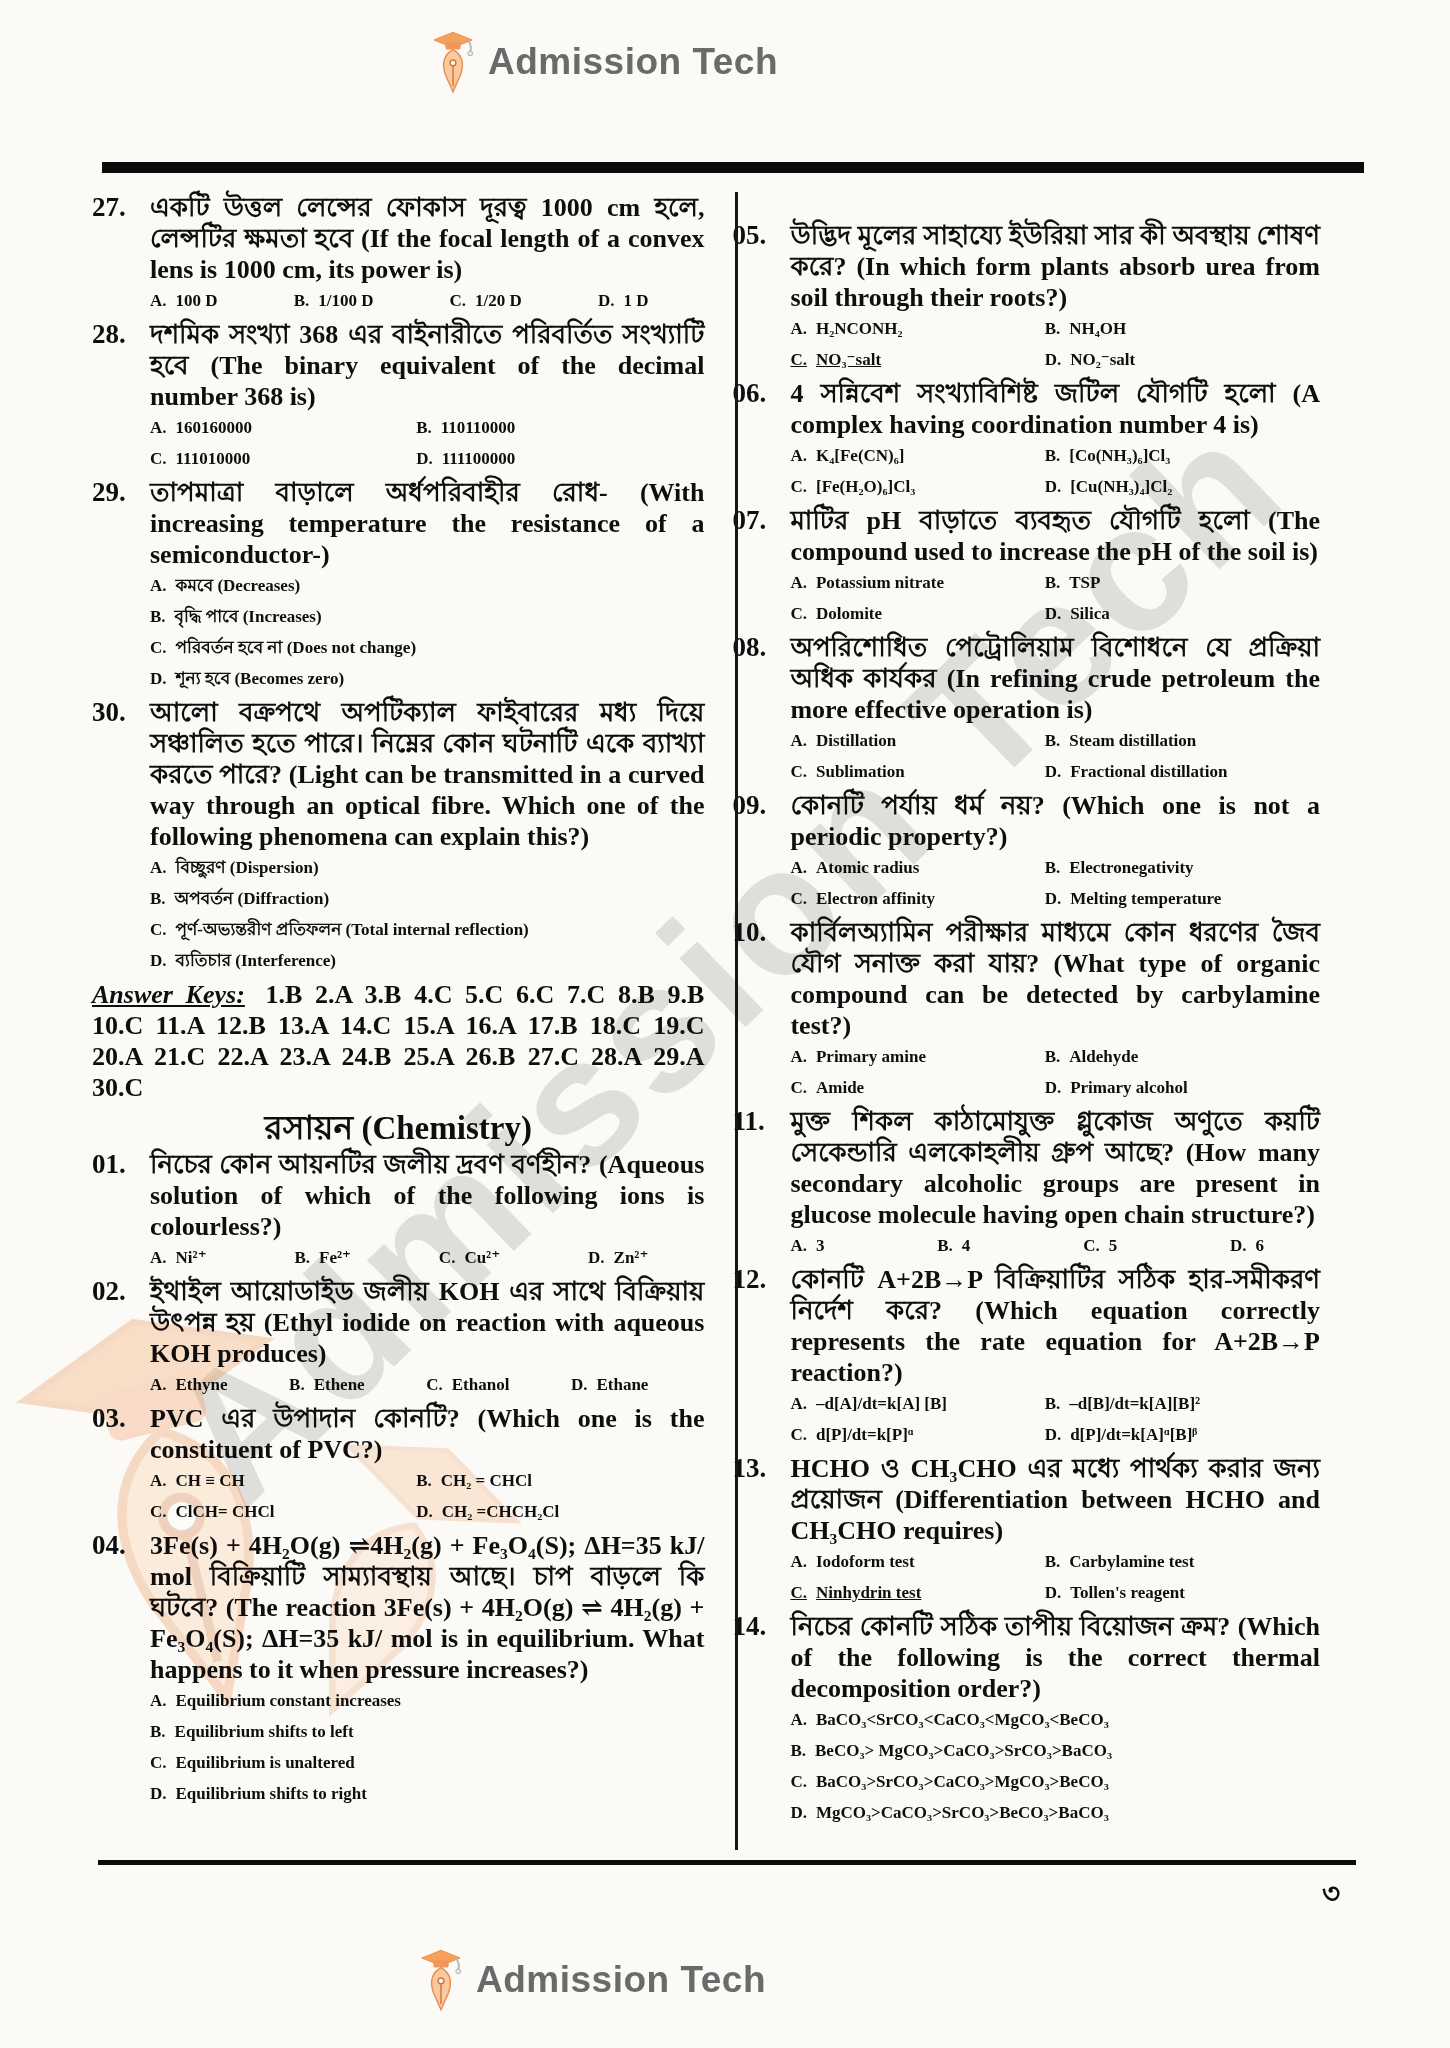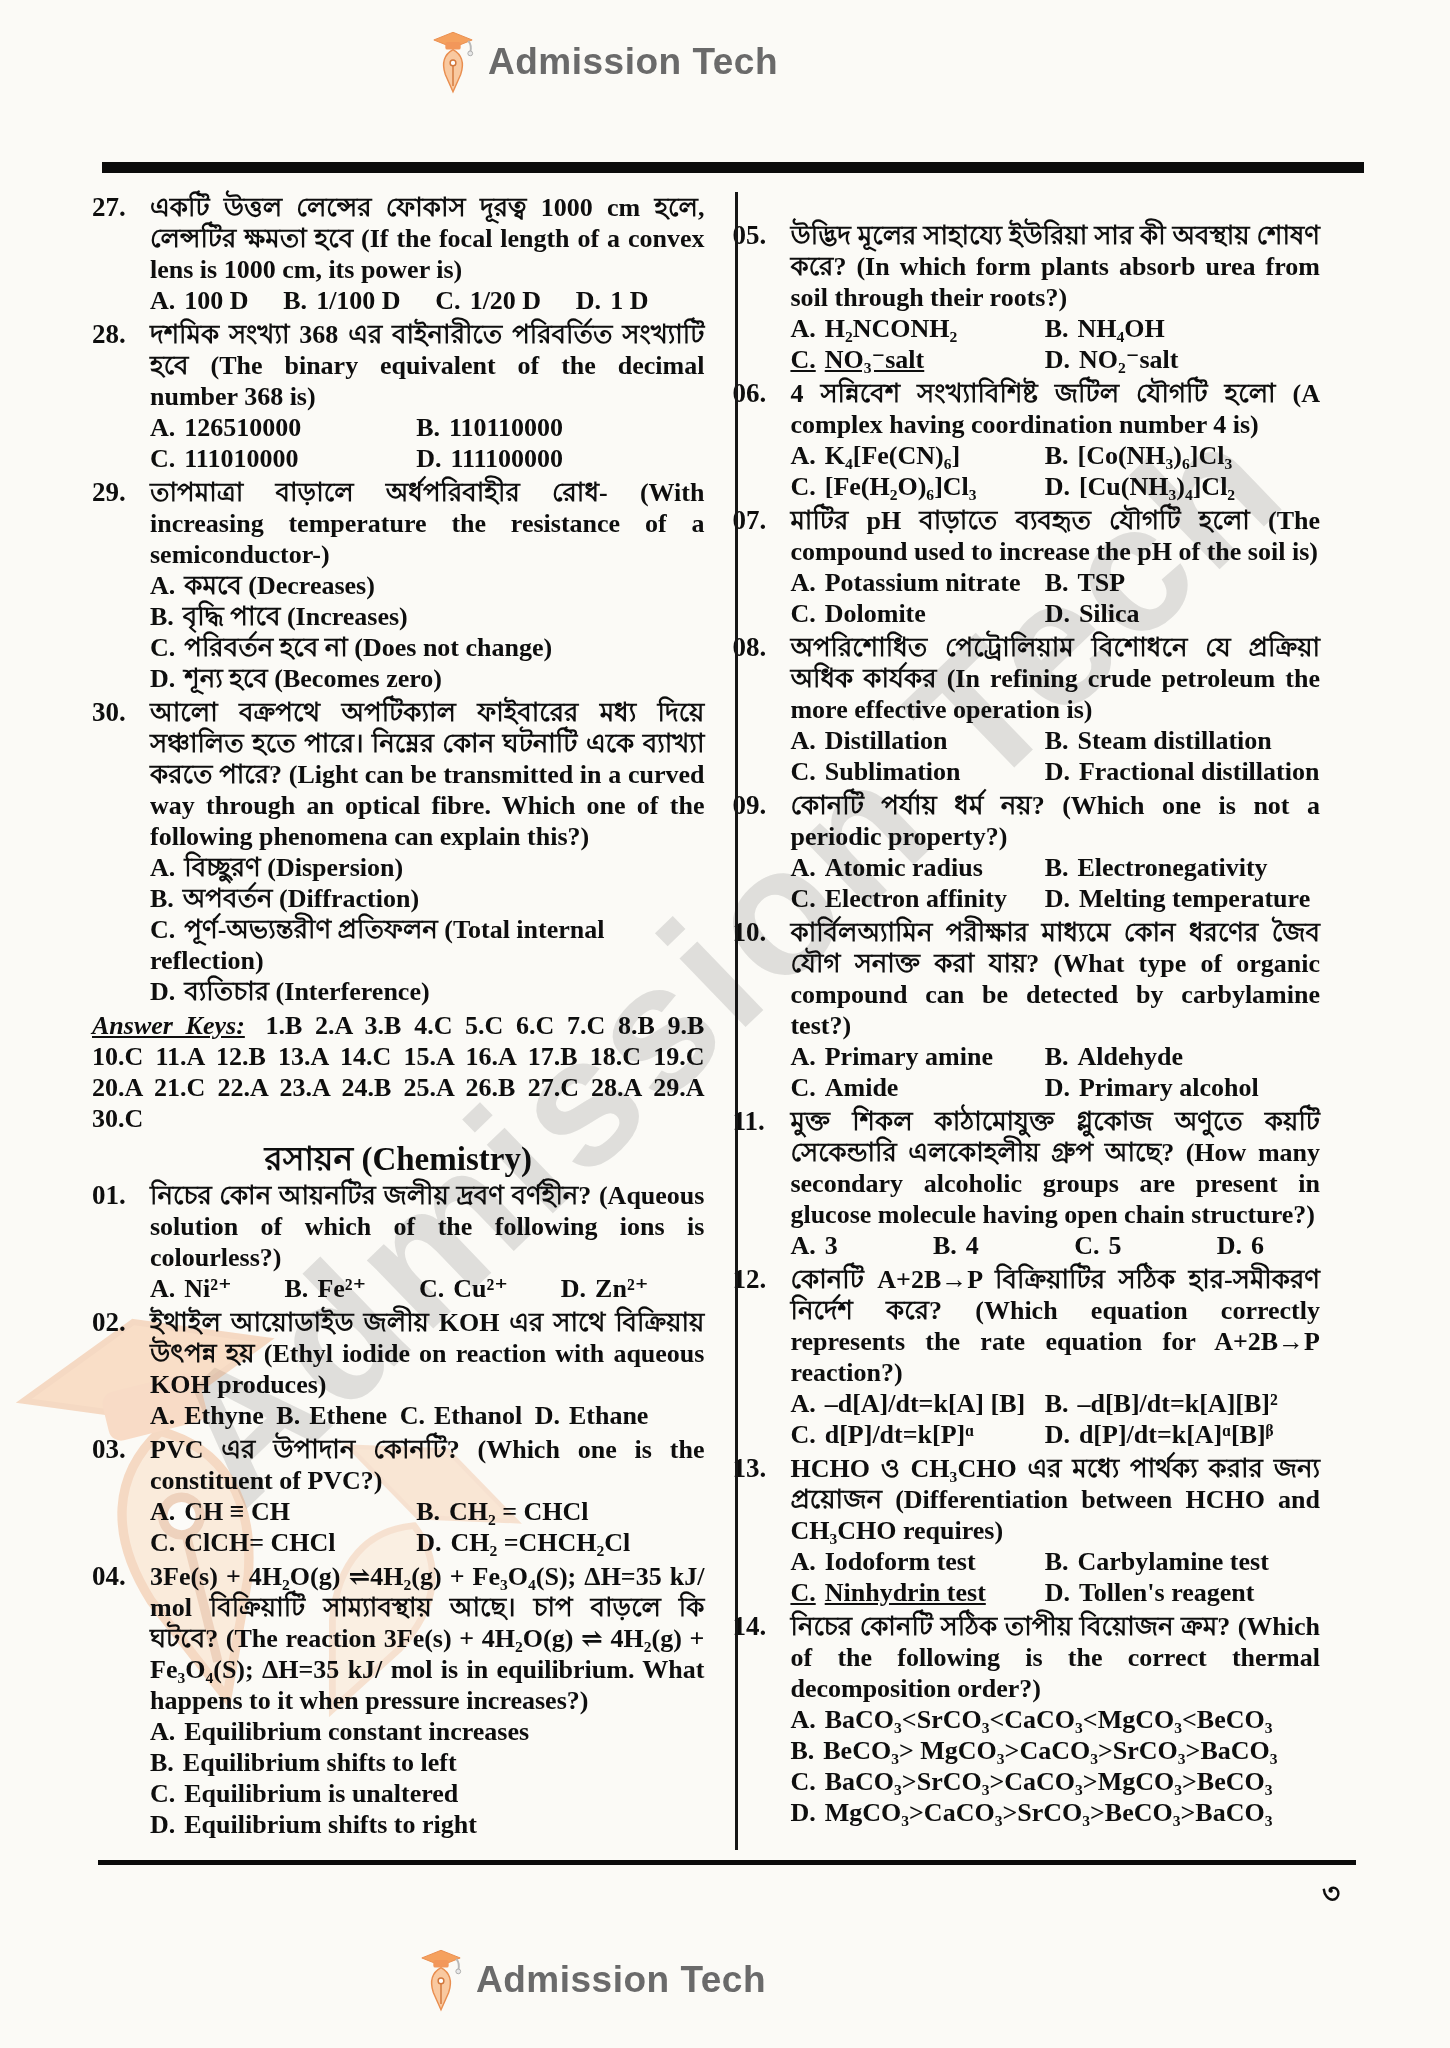--- a/index.html
+++ b/index.html
@@ -36,21 +36,21 @@
   
   .columns{left:0;top:192px;width:1320px;display:flex;z-index:1;}
   .col{font-weight:700;}
   .col-left{width:640px;margin-left:92px;}
   .col-right{width:614px;margin-left:28px;margin-top:28px;}
   
   .q{display:flex;margin-bottom:3px;}
   .qnum{flex:0 0 58px;font-size:27px;line-height:31px;}
   .qbody{flex:1;min-width:0;}
   .qtext{font-size:26px;line-height:31px;text-align:justify;}
-  .opts{font-size:26px;line-height:31px;}
+  .opts{font-size:17px;line-height:31px;}
   .orow{display:flex;}
   .orow.inline{justify-content:space-between;padding-right:56px;}
   .orow.inline .opt{white-space:nowrap;}
   .orow.pair .opt{white-space:nowrap;}
   .orow.pair .opt:first-child{min-width:48%;}
   .orow.single{display:block;}
   .olabel{margin-right:9px;}
   .opt.u{text-decoration:underline;}
   
   .answer-keys{font-size:26px;line-height:31px;text-align:justify;word-spacing:3px;margin-bottom:3px;}
@@ -114,21 +114,21 @@
             </div>
           </div>
         </div>
       </div>
       <div class="q">
         <div class="qnum">28.</div>
         <div class="qbody">
           <div class="qtext">দশমিক সংখ্যা 368 এর বাইনারীতে পরিবর্তিত সংখ্যাটি হবে (The binary equivalent of the decimal number 368 is)</div>
           <div class="opts">
             <div class="orow pair">
-              <span class="opt"><span class="olabel">A.</span><span class="otext">126510000</span></span>
+              <span class="opt"><span class="olabel">A.</span><span class="otext">160160000</span></span>
               <span class="opt"><span class="olabel">B.</span><span class="otext">110110000</span></span>
             </div>
             <div class="orow pair">
               <span class="opt"><span class="olabel">C.</span><span class="otext">111010000</span></span>
               <span class="opt"><span class="olabel">D.</span><span class="otext">111100000</span></span>
             </div>
           </div>
         </div>
       </div>
       <div class="q">

